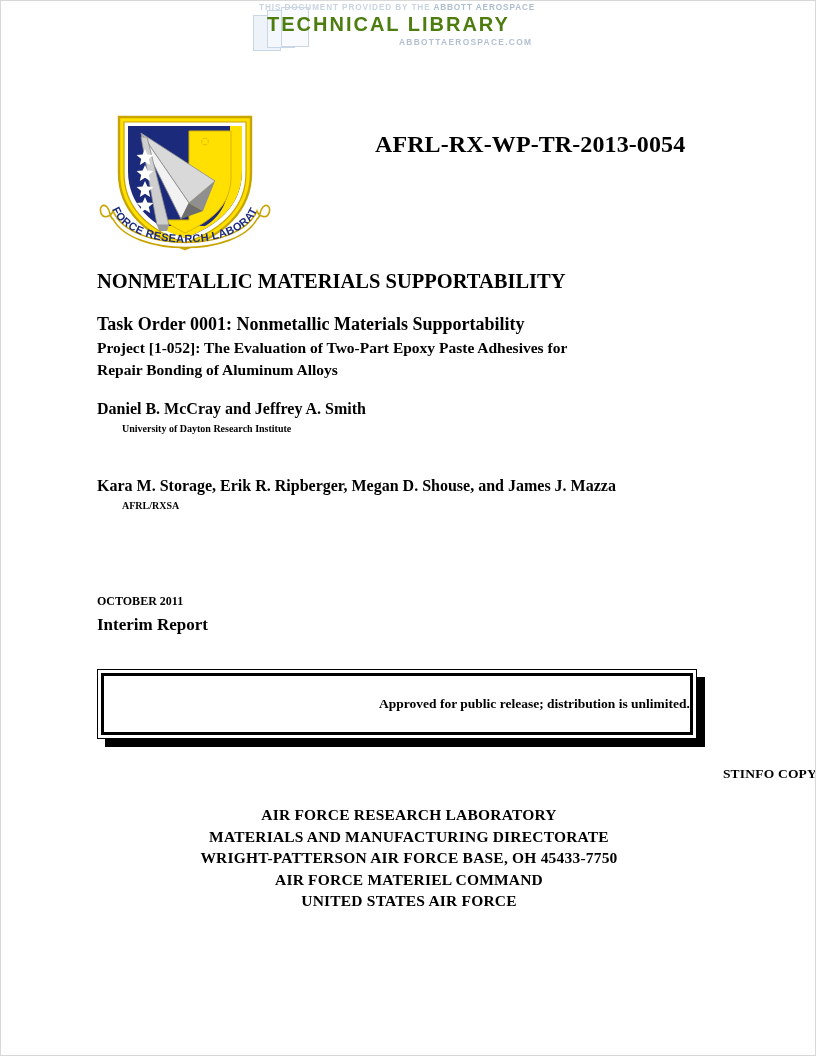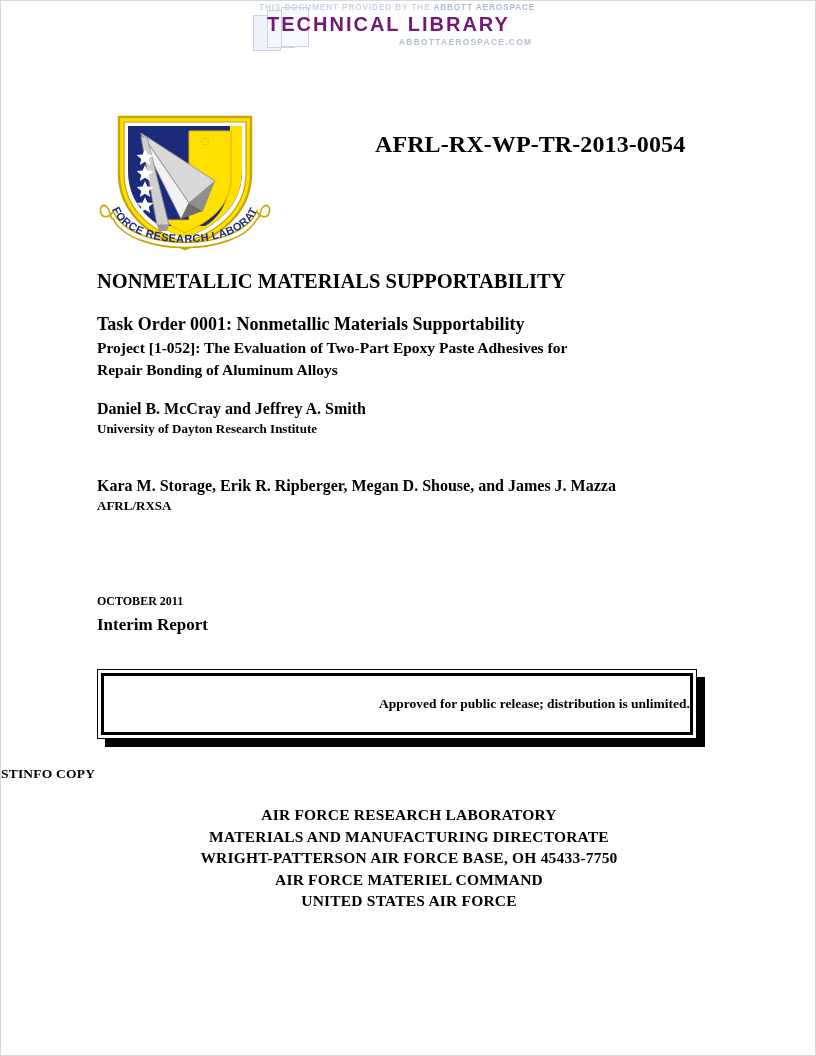--- a/index.html
+++ b/index.html
@@ -57,21 +57,21 @@
   }
   .wm-line1 .dim { color: #c9d4e2; }
   .wm-line2 {
     position: absolute;
     left: 20px;
     top: 12px;
     font-family: "Liberation Sans", "DejaVu Sans", sans-serif;
     font-size: 20px;
     font-weight: bold;
     letter-spacing: 2.0px;
-    color: #701a75;
+    color: #4d7c0f;
     white-space: nowrap;
   }
   .wm-line3 {
     position: absolute;
     left: 152px;
     top: 36px;
     font-family: "Liberation Sans", "DejaVu Sans", sans-serif;
     font-size: 8.4px;
     font-weight: bold;
     letter-spacing: 1.3px;
@@ -139,24 +139,25 @@
     top: 475px;
     width: 640px;
   }
   .auth-names {
     font-size: 16px;
     font-weight: bold;
     line-height: 19px;
     white-space: nowrap;
   }
   .auth-org {
-    font-size: 13px;
+    font-size: 10px;
     font-weight: bold;
     line-height: 21px;
     white-space: nowrap;
+    margin-left: 25px;
   }
 
   
   .date-block {
     position: absolute;
     left: 96px;
     top: 588px;
   }
   .date-line {
     font-size: 12px;
@@ -216,21 +217,21 @@
     text-align: center;
     white-space: nowrap;
   }
 
   
   .stinfo {
     position: absolute;
     left: 0;
     top: 765px;
     width: 816px;
-    text-align: left;
+    text-align: right;
     font-size: 13.5px;
     font-weight: bold;
     letter-spacing: 0.2px;
   }
   .agency {
     position: absolute;
     left: 0;
     top: 803px;
     width: 816px;
     text-align: center;

